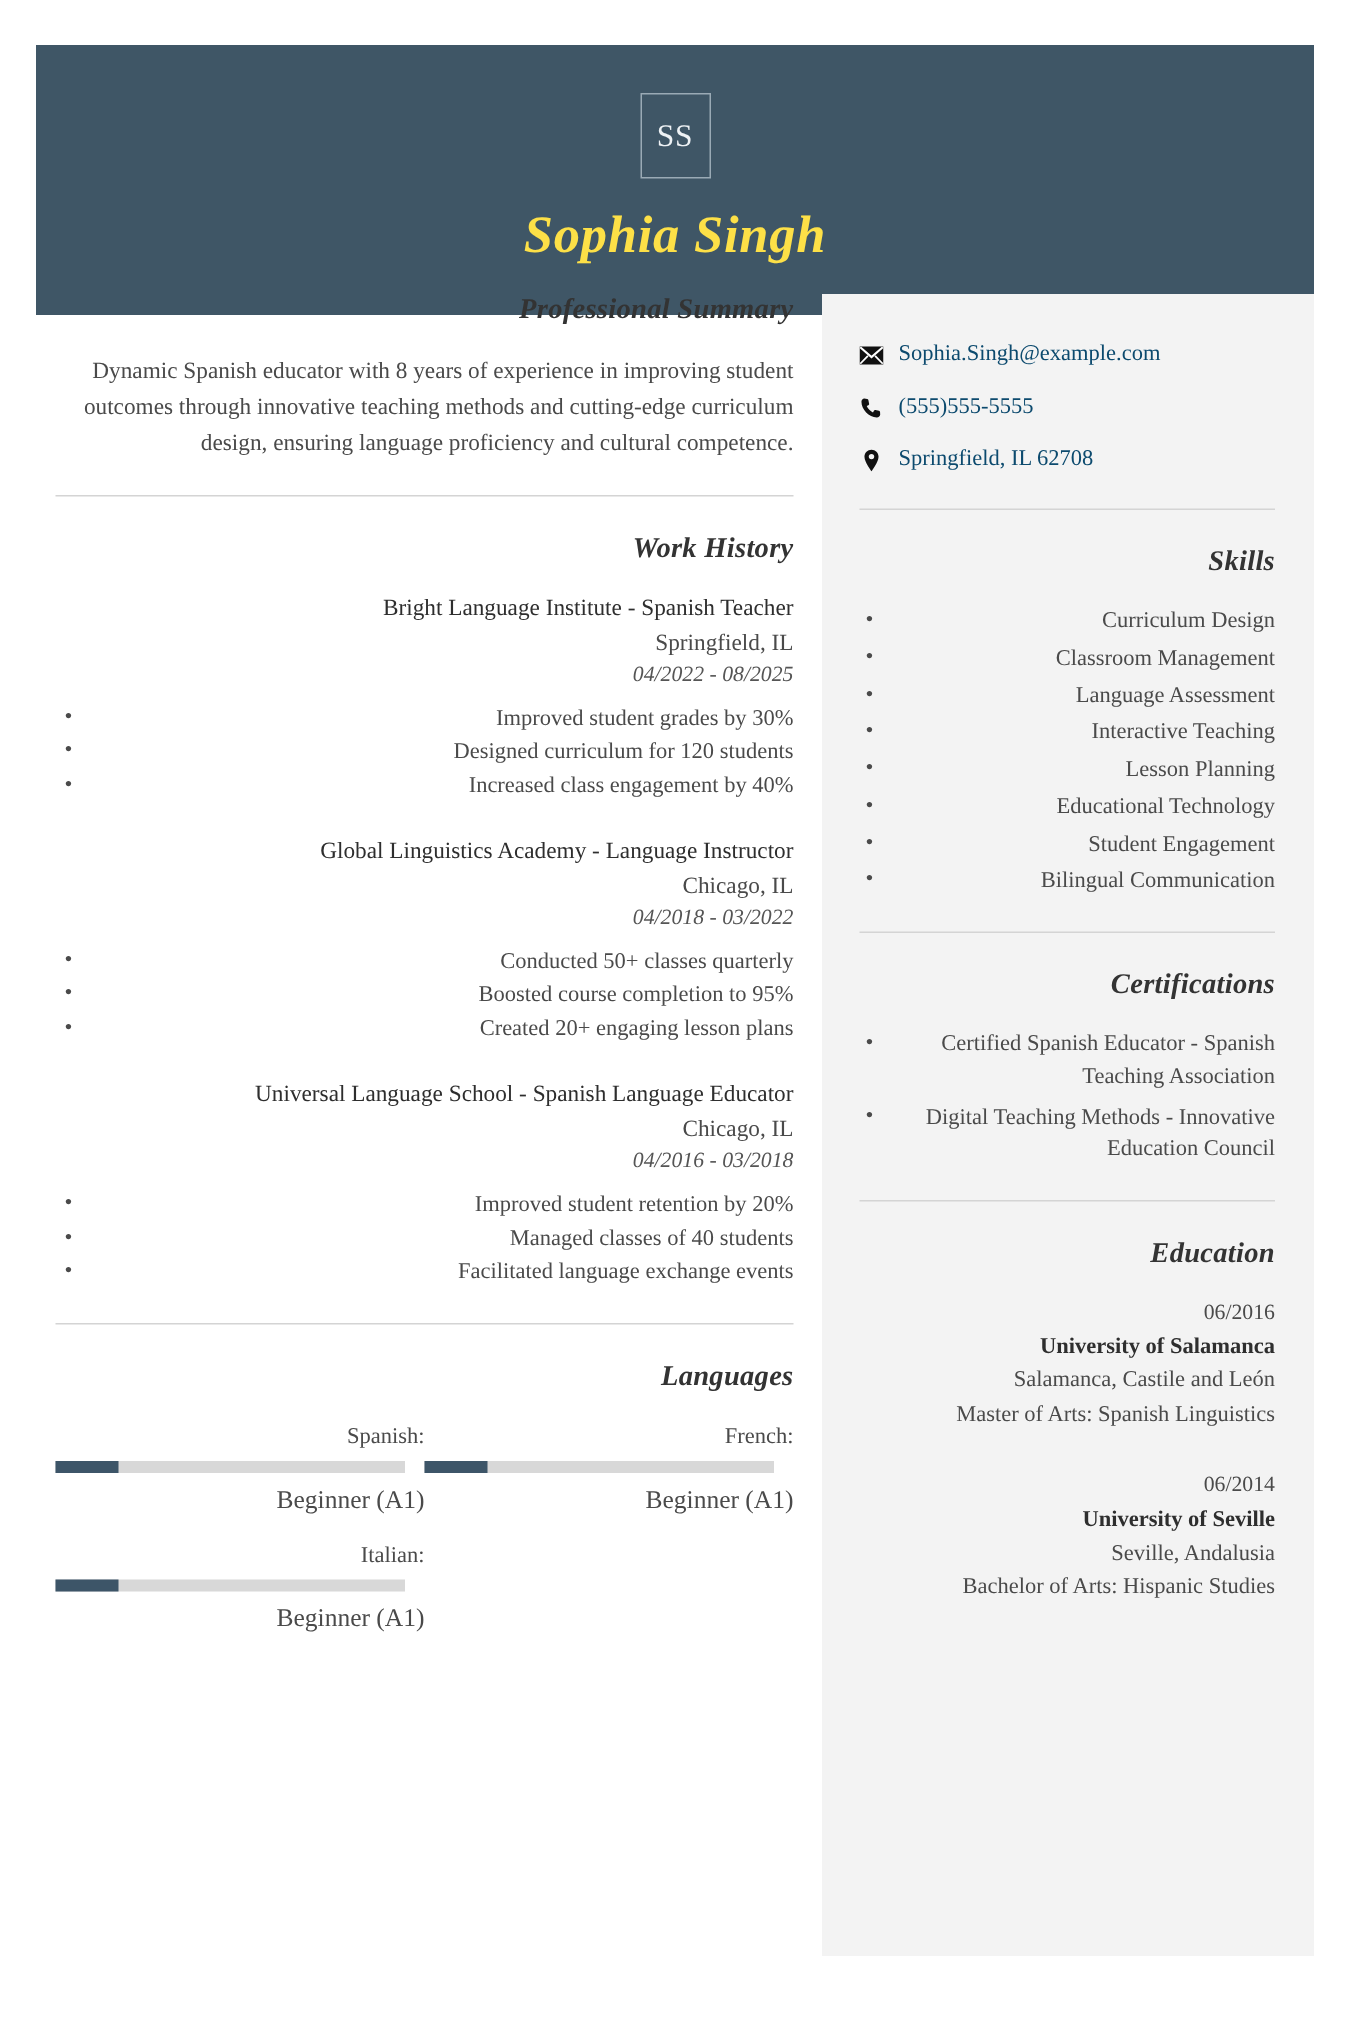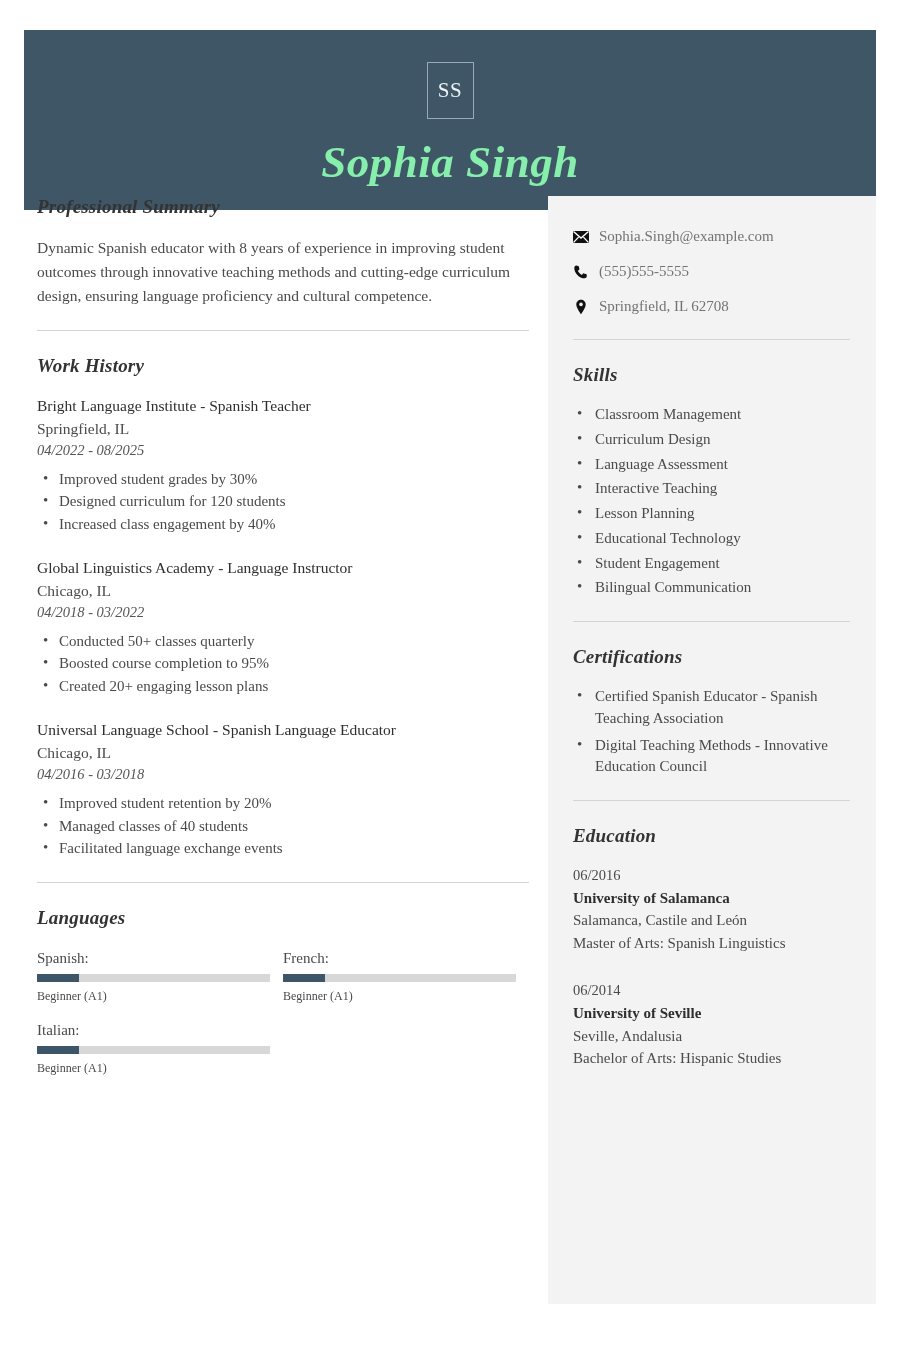--- a/index.html
+++ b/index.html
@@ -10,20 +10,21 @@
     background: #ffffff;
     font-family: "Liberation Serif", "DejaVu Serif", serif;
     overflow: hidden;
   }
 
   .page {
     position: relative;
     width: 900px;
     height: 1350px;
     background: #ffffff;
+    text-align: right;
   }
 
   
   .header {
     position: absolute;
     left: 24px;
     top: 30px;
     width: 852px;
     height: 180px;
     background: #3f5666;
@@ -42,22 +43,22 @@
     align-items: center;
     justify-content: center;
     color: #eef2f5;
     font-size: 21px;
     letter-spacing: 0.5px;
     font-family: "Liberation Serif", "DejaVu Serif", serif;
   }
 
   .full-name {
     margin-top: 20px;
-    color: #86efac;
-    font-size: 45px;
+    color: #fde047;
+    font-size: 35px;
     font-weight: bold;
     font-style: italic;
     letter-spacing: 0.5px;
     line-height: 1.05;
     font-family: "Liberation Serif", "DejaVu Serif", serif;
   }
 
   
   .body-wrap {
     position: absolute;
@@ -187,21 +188,21 @@
     background: #d8d8d8;
     margin-bottom: 6px;
   }
 
   .lang-bar-fill {
     height: 8px;
     background: #3d5568;
   }
 
   .lang-level {
-    font-size: 12px;
+    font-size: 17px;
     color: #4a4a4a;
     line-height: 1.4;
   }
 
   
   .contact-row {
     display: flex;
     align-items: center;
     margin-bottom: 14px;
   }
@@ -210,21 +211,21 @@
     width: 26px;
     flex: 0 0 26px;
     display: flex;
     align-items: center;
     justify-content: flex-start;
     color: #1d1d1d;
   }
 
   .contact-text {
     font-size: 15px;
-    color: #737373;
+    color: #0c4a6e;
     line-height: 1.4;
   }
 
   .sidebar .sec-title { margin-bottom: 18px; }
 
   ul.side-list {
     list-style: none;
     padding: 0;
     margin: 0;
   }
@@ -395,22 +396,22 @@
                 <span class="contact-text">Springfield, IL 62708</span>
               </div>
             </div>
         </section>
 
         <div class="divider"></div>
 
         <section>
           <div class="sec-title">Skills</div>
           <ul class="side-list" id="skills-container">
+              <li>Curriculum Design</li>
               <li>Classroom Management</li>
-              <li>Curriculum Design</li>
               <li>Language Assessment</li>
               <li>Interactive Teaching</li>
               <li>Lesson Planning</li>
               <li>Educational Technology</li>
               <li>Student Engagement</li>
               <li>Bilingual Communication</li>
             </ul>
         </section>
 
         <div class="divider"></div>

